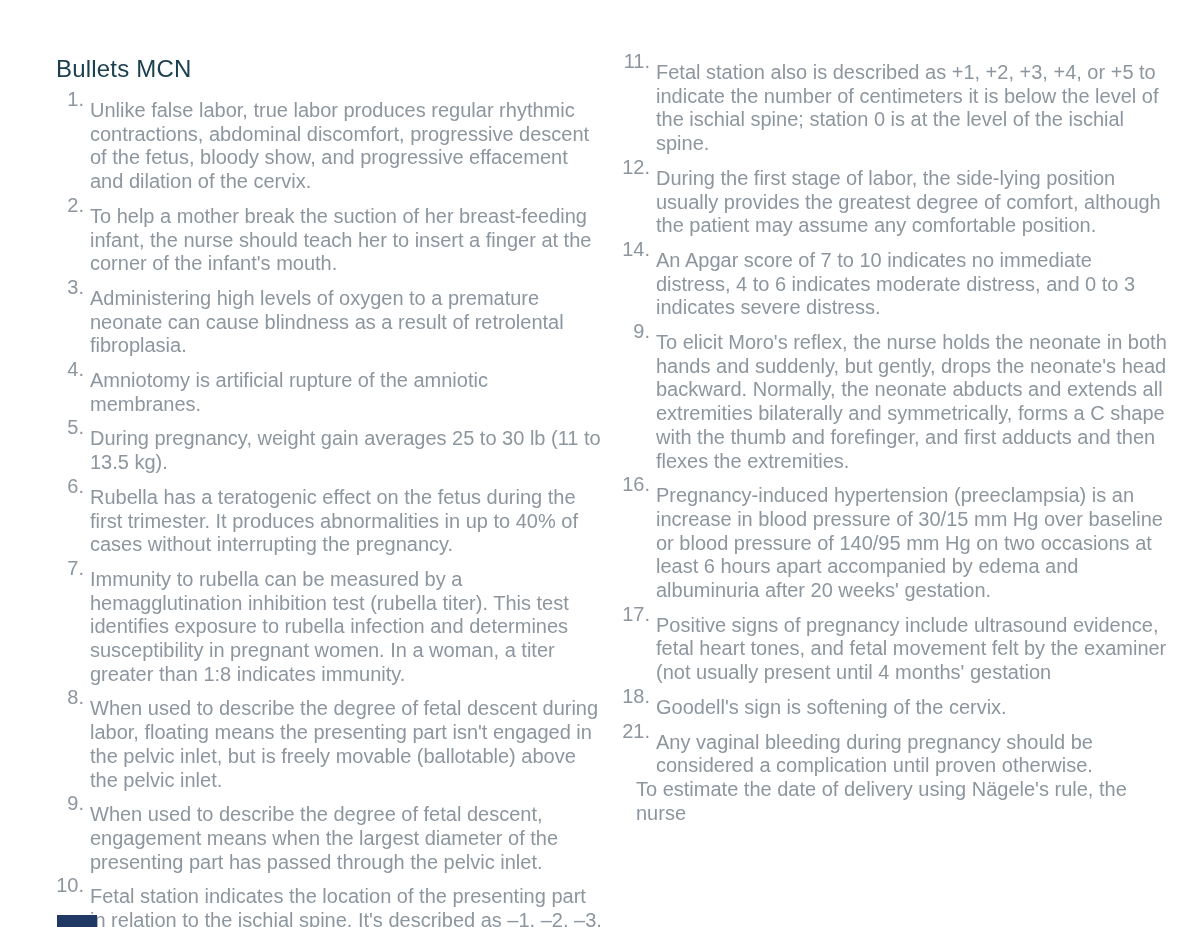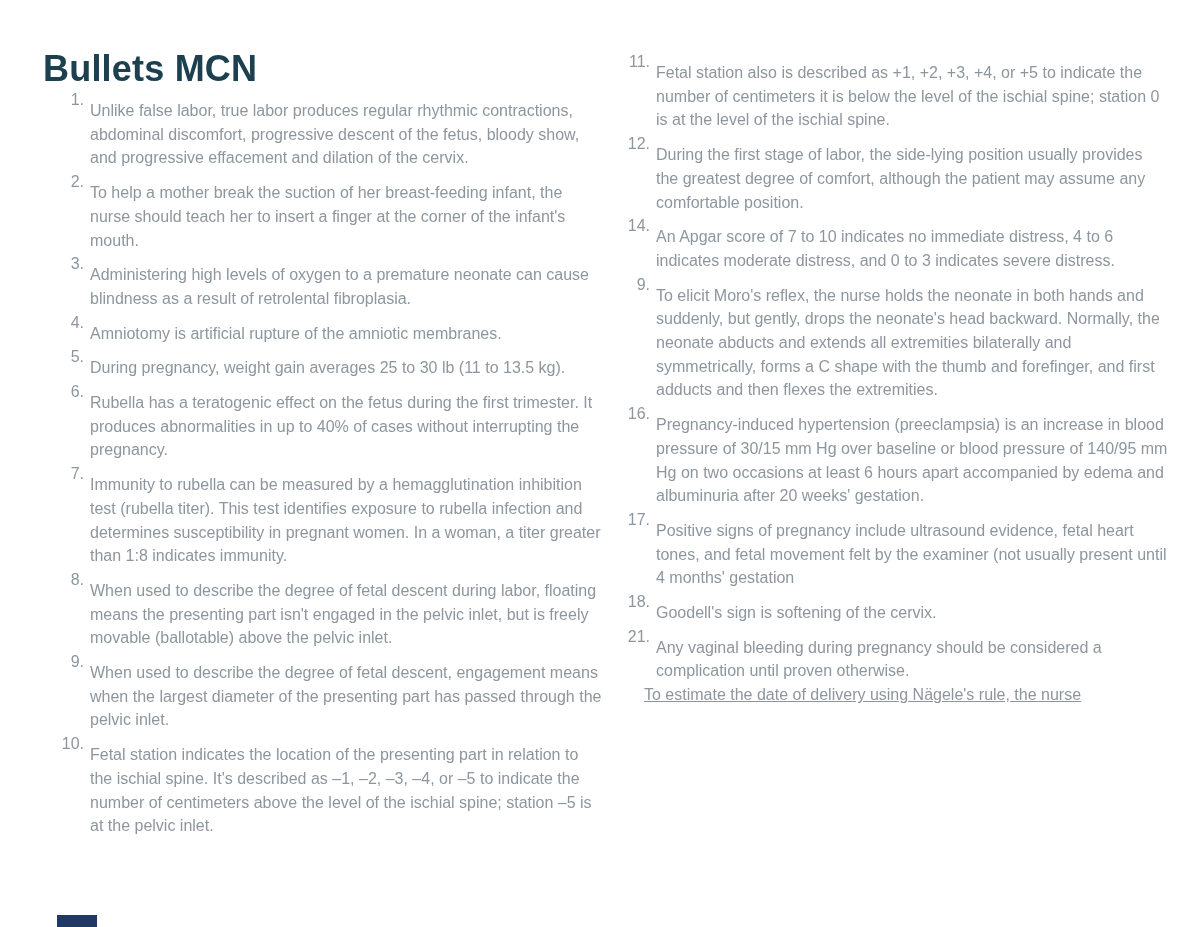--- a/index.html
+++ b/index.html
@@ -9,39 +9,39 @@
     --mark-color:#203864;
   }
   html,body{margin:0;padding:0;}
   body{
     width:1200px;height:927px;
     background:var(--page-bg);
     font-family:"Liberation Sans", sans-serif;
     position:relative;overflow:hidden;
   }
   .page-title{
-    position:absolute;left:43px;top:53px;
-    font-size:36px;line-height:32px;font-weight:700;
+    position:absolute;left:56px;top:53px;
+    font-size:24px;line-height:32px;font-weight:400;
     color:var(--title-color);
     letter-spacing:0.2px;
   }
   .col{
     position:absolute;width:552px;
-    font-size:16px;line-height:23.7px;
+    font-size:20px;line-height:23.7px;
     color:var(--text-color);
   }
   .col-left{left:50px;top:88px;}
   .col-right{left:616px;top:50px;}
   .li-row{display:flex;align-items:flex-start;}
   .li-num{
     flex:none;width:34px;text-align:right;padding-right:6px;
     white-space:nowrap;
   }
   .li-text{flex:1;min-width:0;margin-top:11px;}
-  .continuation{margin-left:28px;text-decoration:underline;}
+  .continuation{margin-left:20px;}
   .corner-mark{
     position:absolute;left:57px;top:915px;width:40px;height:12px;
     background:var(--mark-color);
   }
 </style>
 </head>
 <body>
 
 <div class="page-title">Bullets MCN</div>
 

